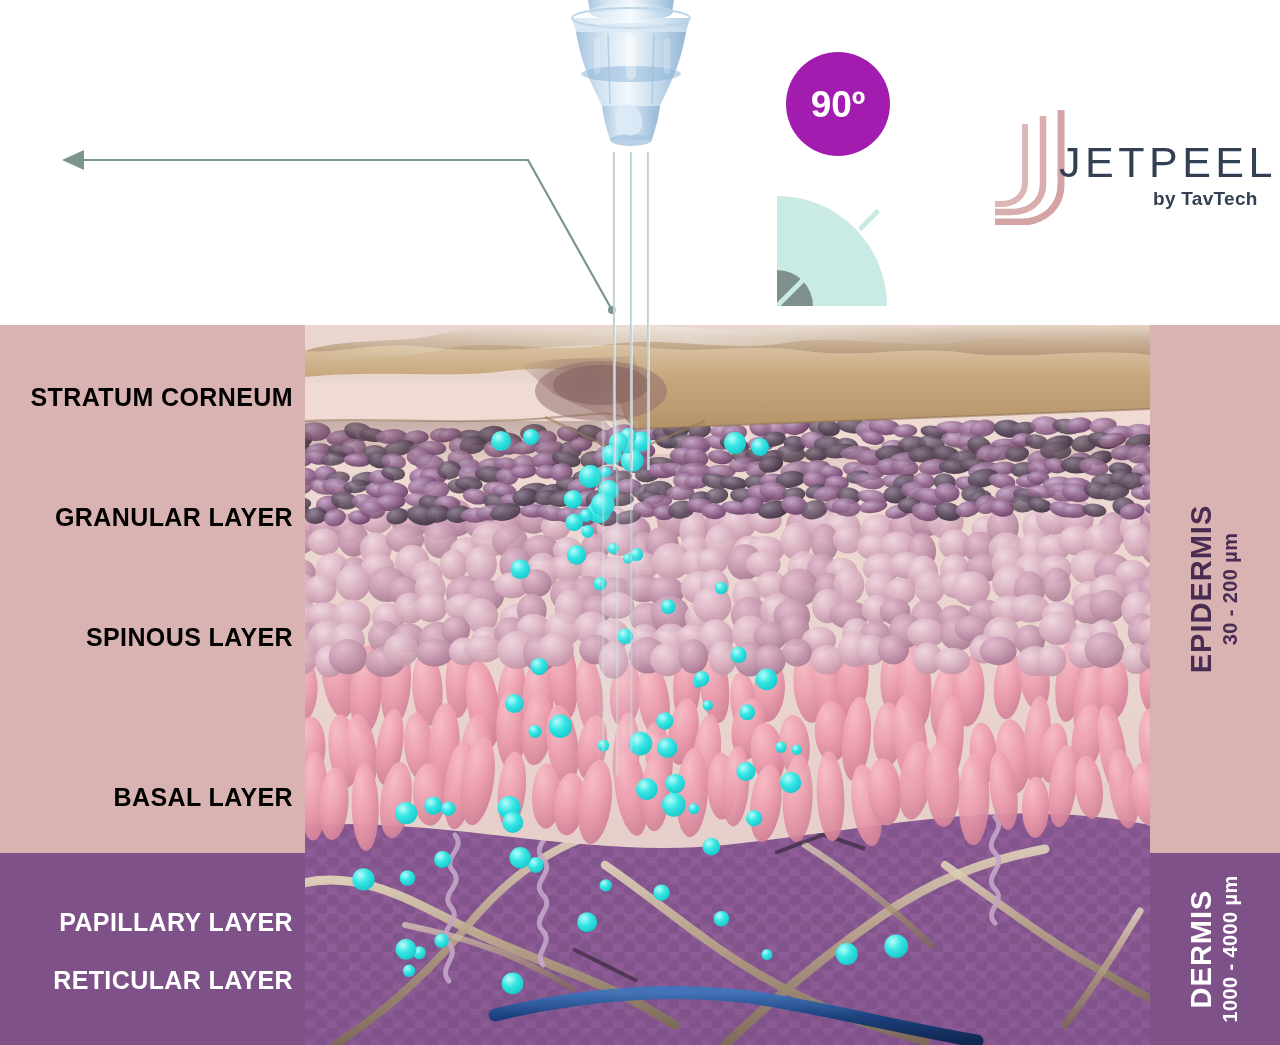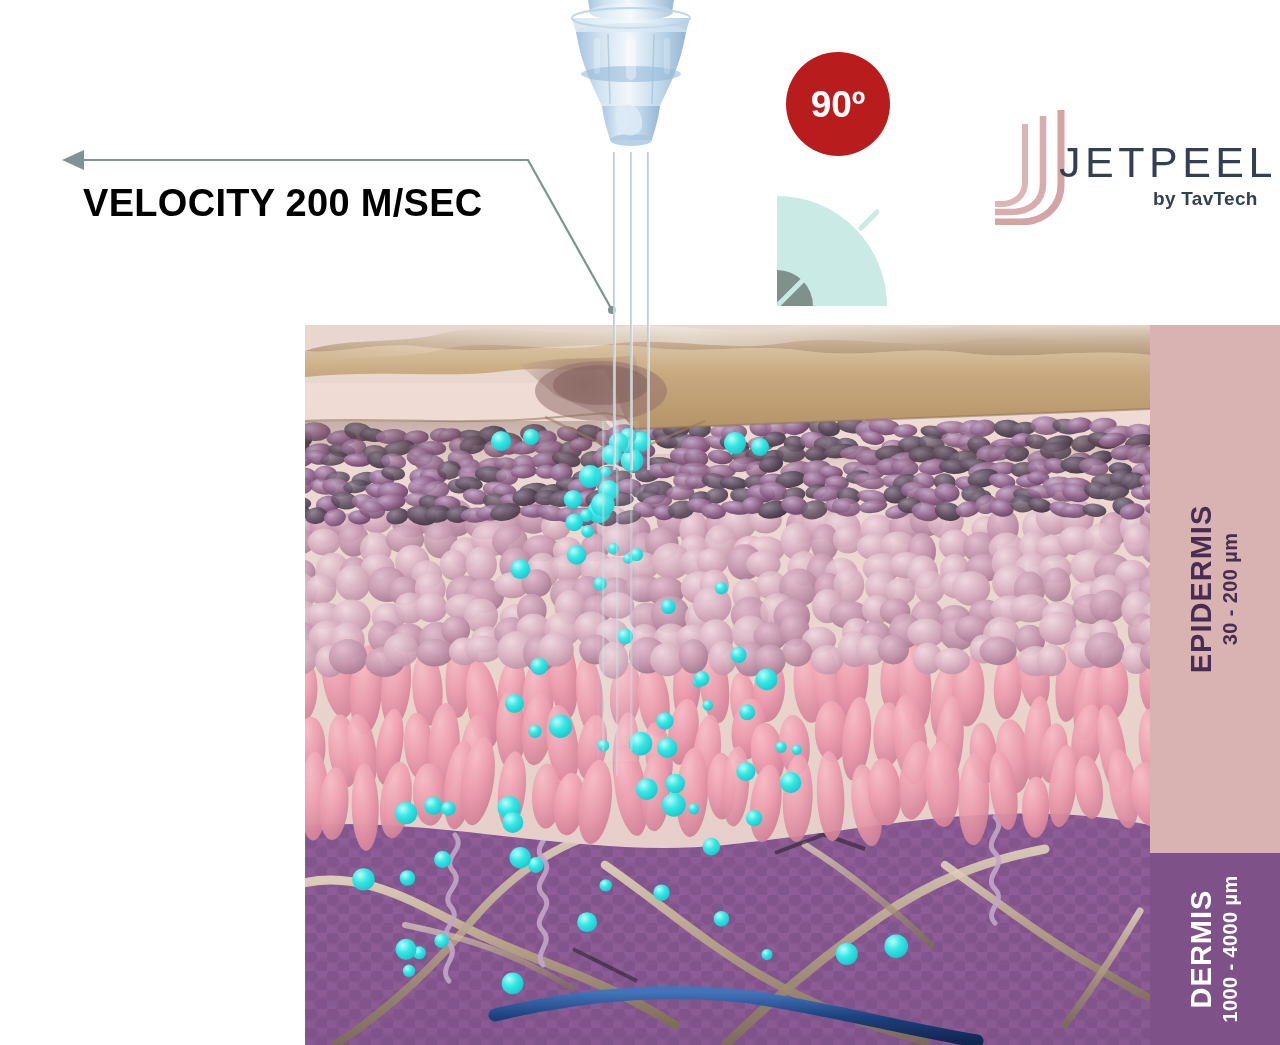--- a/index.html
+++ b/index.html
@@ -37,21 +37,21 @@
   
   #leader-svg{
     position:absolute;left:0;top:0;width:1280px;height:325px;
     overflow:visible;
   }
 
   
   #angle-badge{
     position:absolute;left:786px;top:52px;
     width:104px;height:104px;border-radius:50%;
-    background:#b91c1c;
+    background:#a21caf;
     display:flex;align-items:center;justify-content:center;
   }
   #angle-badge-label{
     color:#ffffff;font-size:37px;font-weight:bold;letter-spacing:0px;
     line-height:1;
   }
 
   
   #angle-glyph{
     position:absolute;left:777px;top:196px;width:110px;height:110px;
@@ -1031,40 +1031,51 @@
         <g opacity="0.45">
           <rect x="297" y="96" width="2.4" height="330" fill="#cfe3ea"></rect>
           <rect x="311" y="96" width="2.4" height="355" fill="#cfe3ea"></rect>
           <rect x="325" y="96" width="2.4" height="330" fill="#cfe3ea"></rect>
           <rect x="292" y="96" width="42" height="340" fill="#eaf6fa" opacity="0.18"></rect>
         </g>
       </g>
     </svg>
   </div>
 
+  <div id="left-sidebar">
+    <div id="left-epi" class="side-epi"></div>
+    <div id="left-derm" class="side-derm"></div>
+    <div id="left-label-host">
+        <div class="lyr-label dark" style="top: 58px;">STRATUM CORNEUM</div>
+        <div class="lyr-label dark" style="top: 178px;">GRANULAR LAYER</div>
+        <div class="lyr-label dark" style="top: 298px;">SPINOUS LAYER</div>
+        <div class="lyr-label dark" style="top: 458px;">BASAL LAYER</div>
+        <div class="lyr-label light" style="top: 583px;">PAPILLARY LAYER</div>
+        <div class="lyr-label light" style="top: 641px;">RETICULAR LAYER</div>
+      </div>
+  </div>
 
   <div id="right-sidebar">
     <div id="right-epi">
       <div class="vert-group v-dark">
         <span class="vert-title">EPIDERMIS</span>
         <span class="vert-sub">30 - 200 µm</span>
       </div>
     </div>
     <div id="right-derm">
       <div class="vert-group v-light">
         <span class="vert-title">DERMIS</span>
         <span class="vert-sub">1000 - 4000 µm</span>
       </div>
     </div>
   </div>
 
   <div id="header-band">
 
 
-    <div id="velocity-text">VELOCITY 200 M/SEC</div>
 
     <svg id="leader-svg" viewBox="0 0 1280 325">
       <polyline points="74,160 528,160 612,310" fill="none" stroke="#7d9490" stroke-width="2.2"></polyline>
       <polygon points="62,160 84,150 84,170" fill="#7d9490"></polygon>
       <circle cx="612" cy="310" r="4" fill="#7d9490"></circle>
     </svg>
 
     <div id="angle-badge">
       <span id="angle-badge-label">90º</span>
     </div>

